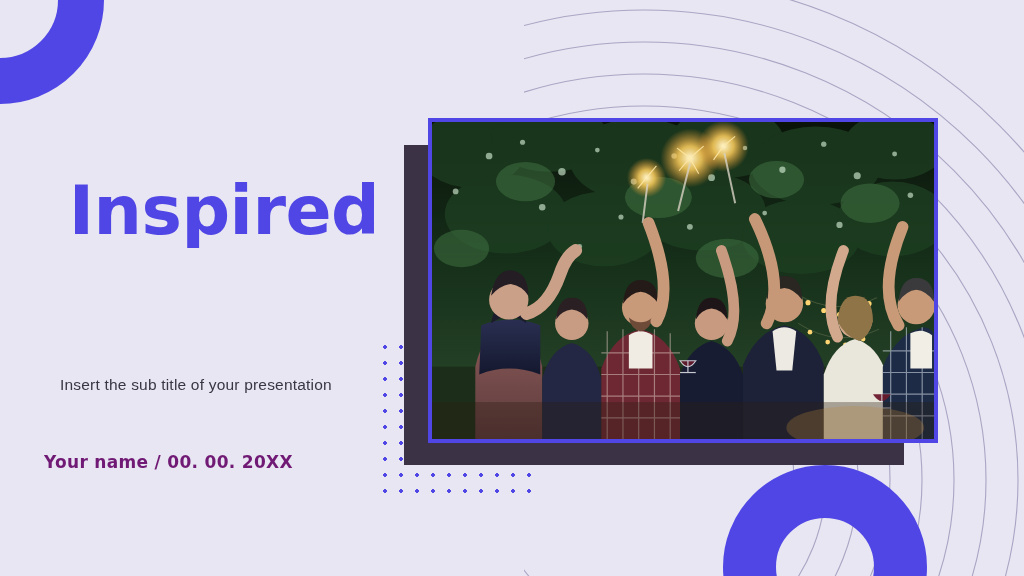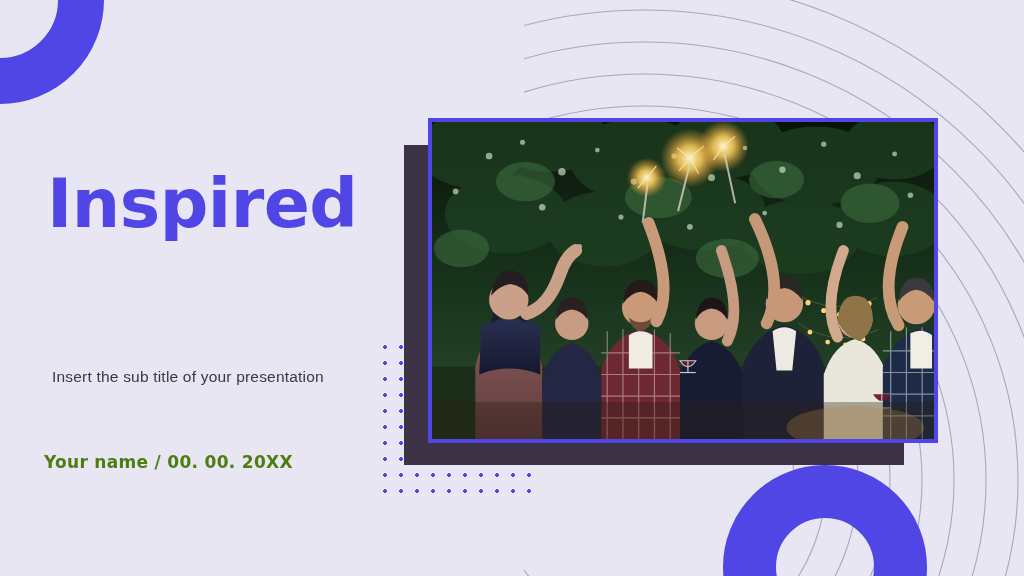--- a/index.html
+++ b/index.html
@@ -51,57 +51,58 @@
   }
 
   
   .text-col {
     position: absolute;
     left: 44px;
     top: 168px;
     width: 360px;
   }
   .title {
-    margin: 3px;
+    margin: 10px;
     font-size: 68px;
     line-height: 0.96;
     font-weight: 700;
     letter-spacing: -0.5px;
     color: #4f46e5;
     font-family: "DejaVu Sans", sans-serif;
+    text-align: center;
   }
   .title .line2 { display: block; }
 
   .subtitle-block {
     position: absolute;
     left: 44px;
     top: 360px;
     width: 400px;
   }
   .subtitle,
   .website {
-    margin: 8px;
+    margin: 16px;
     font-size: 15.5px;
     line-height: 1.15;
     color: #3a3744;
     font-weight: 400;
     letter-spacing: 0.2px;
     font-family: "Liberation Sans", sans-serif;
   }
   .website { margin-top: 21px; }
 
   .byline {
     position: absolute;
     left: 44px;
     top: 452px;
     margin: 0;
     font-size: 17px;
     font-weight: 700;
     letter-spacing: 0.3px;
-    color: #4d7c0f;
+    color: #701a75;
     font-family: "DejaVu Sans", sans-serif;
   }
 
   
   .dot-col {
     position: absolute;
     left: 376px;
     top: 338px;
     width: 28px;
     height: 156px;

